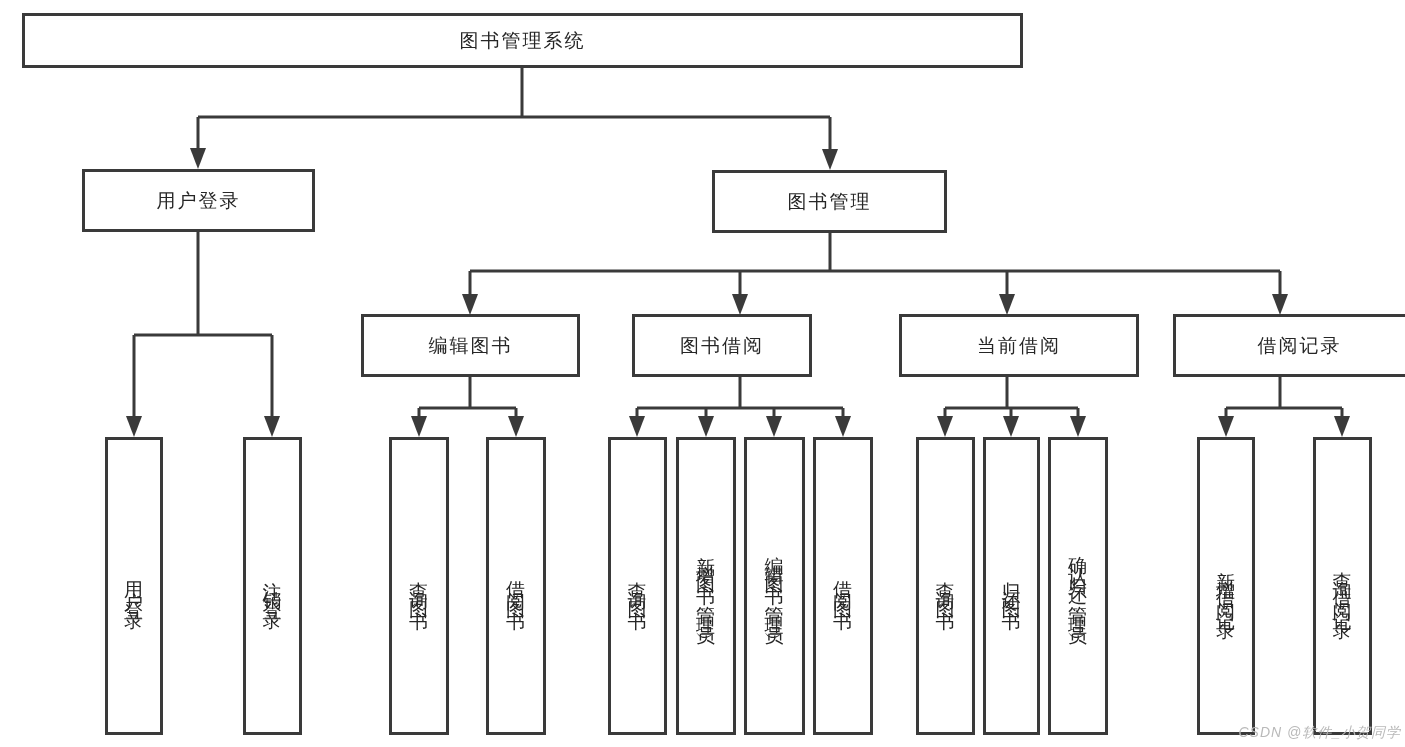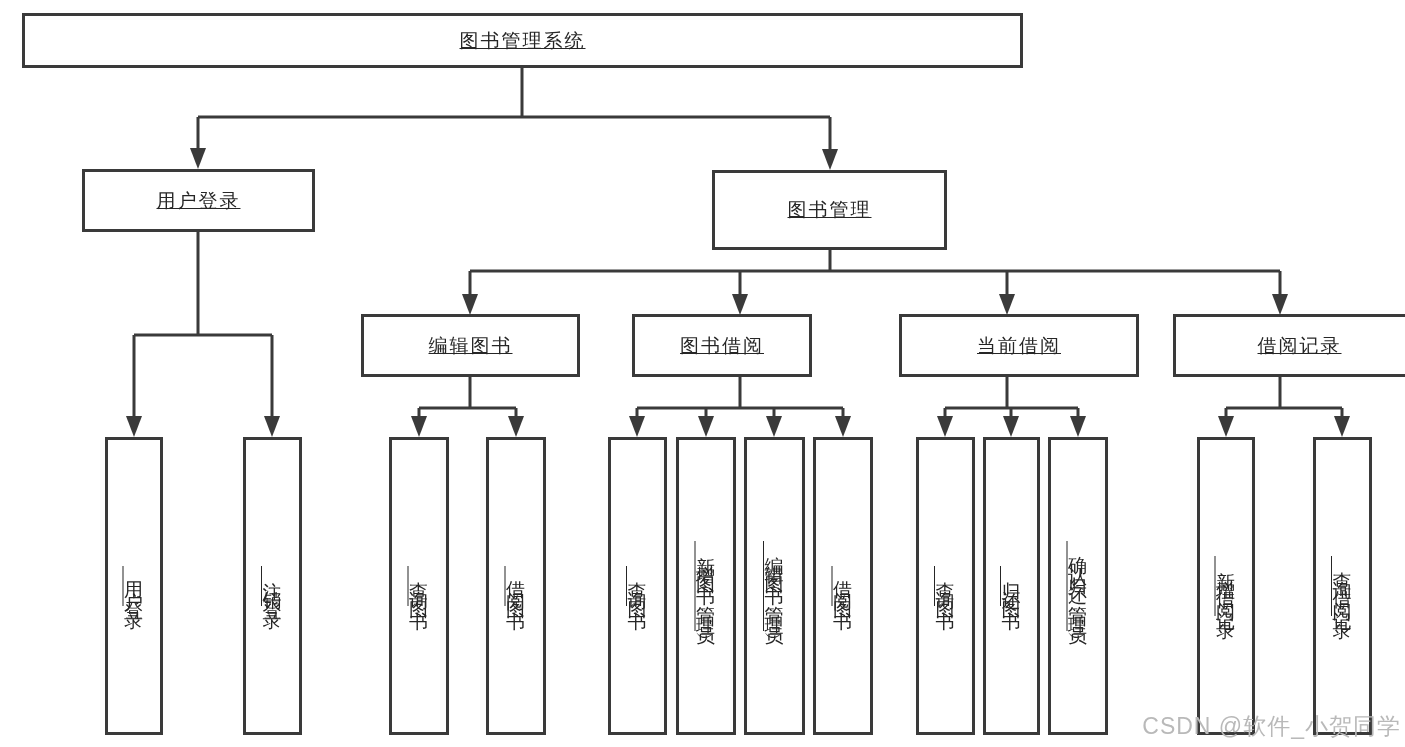--- a/index.html
+++ b/index.html
@@ -19,43 +19,43 @@
   .edges path{stroke:var(--line);stroke-width:3;fill:none;}
   .edges polygon{fill:var(--line);stroke:none;}
   .box{
     position:absolute;
     box-sizing:border-box;
     background:#ffffff;
     border:3px solid var(--line);
     display:flex;align-items:center;justify-content:center;
     color:var(--text);
     z-index:2;
-    text-decoration:underline;
   }
   .box.h .txt{
     font-size:19px;
     letter-spacing:2px;
     white-space:nowrap;
   }
   .box.v .txt{
     writing-mode:vertical-rl;
     text-orientation:mixed;
     font-size:19px;
     letter-spacing:10px;
     line-height:1;
     white-space:nowrap;
   }
   .watermark{
     position:absolute;
     right:4px;bottom:5px;
-    font-size:23px;
+    font-size:14px;
     letter-spacing:1px;
     color:var(--wm);
     z-index:5;
     white-space:nowrap;
+    font-style:italic;
   }
 </style>
 </head>
 <body>
 
 <div class="stage">
 
   <svg class="edges" viewBox="0 0 1405 747" aria-hidden="true">
     <path d="
       M522 68 V117 M198 117 H830 M198 117 V150 M830 117 V151
@@ -88,21 +88,21 @@
     </g>
   </svg>
 
   <div class="box h" style="left:22px;top:13px;width:1001px;height:55px">
     <span class="txt">图书管理系统</span>
   </div>
 
   <div class="box h" style="left:82px;top:169px;width:233px;height:63px">
     <span class="txt">用户登录</span>
   </div>
-  <div class="box h" style="left:712px;top:170px;width:235px;height:80px">
+  <div class="box h" style="left:712px;top:170px;width:235px;height:63px">
     <span class="txt">图书管理</span>
   </div>
 
   <div class="box h" style="left:361px;top:314px;width:219px;height:63px">
     <span class="txt">编辑图书</span>
   </div>
   <div class="box h" style="left:632px;top:314px;width:180px;height:63px">
     <span class="txt">图书借阅</span>
   </div>
   <div class="box h" style="left:899px;top:314px;width:240px;height:63px">

